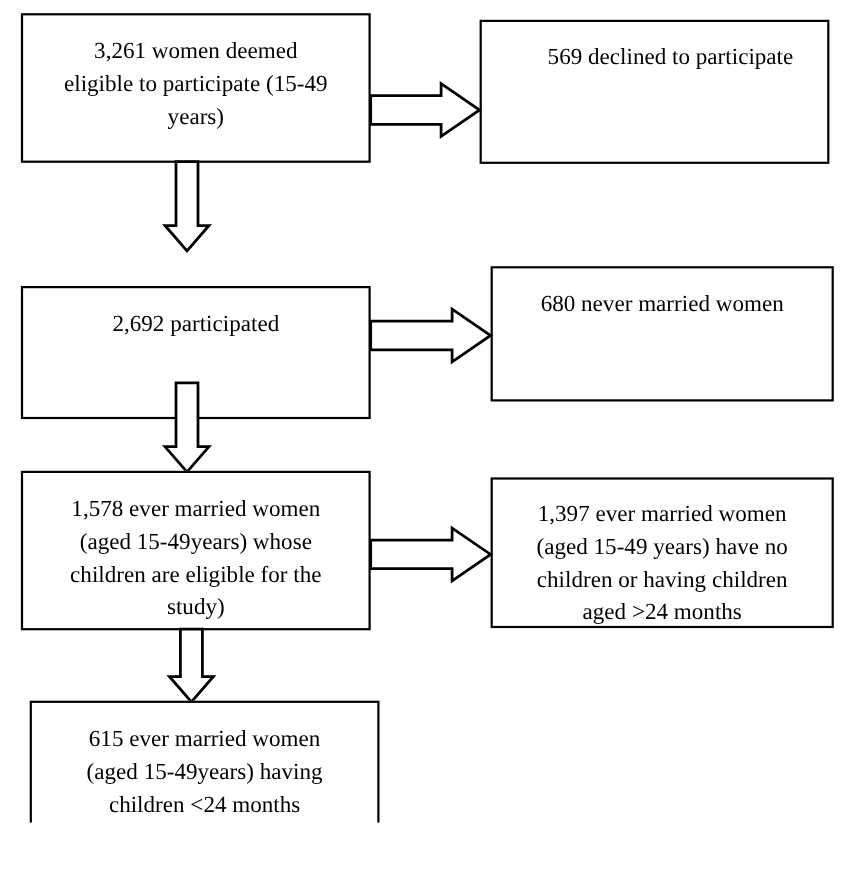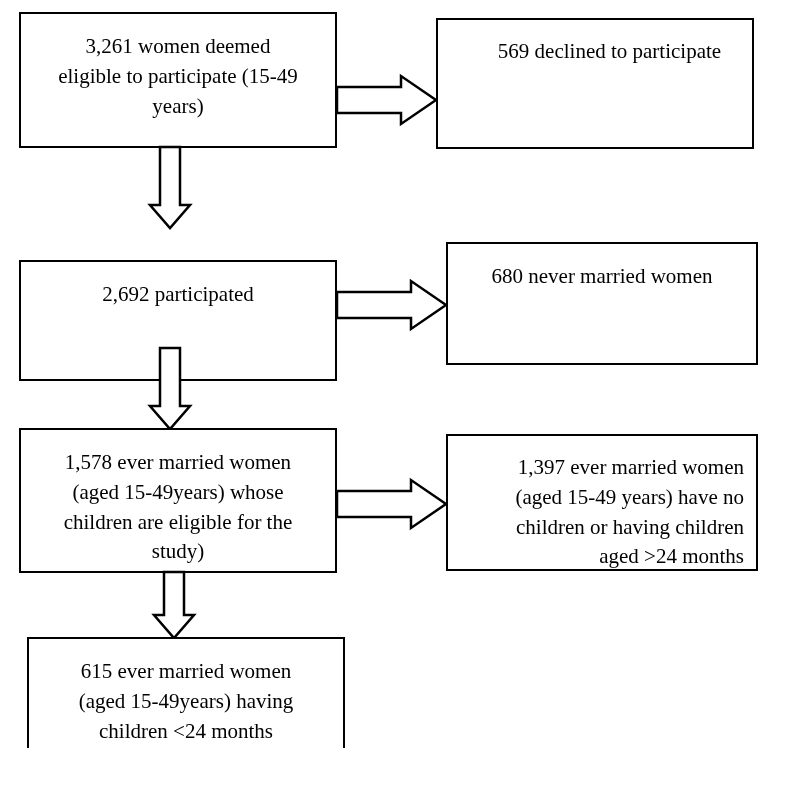--- a/index.html
+++ b/index.html
@@ -86,21 +86,21 @@
   </svg>
 
   <div class="node-box" style="left:19px; top:428px; width:318px; height:145px;">
     <div class="node-text" style="top:18px;">1,578 ever married women
 (aged 15-49years) whose
 children are eligible for the
 study)</div>
   </div>
 
   <div class="node-box" style="left:446px; top:434px; width:312px; height:137px;">
-    <div class="node-text" style="top:17px;text-align:right;">1,397 ever married women
+    <div class="node-text" style="top:17px;">1,397 ever married women
 (aged 15-49 years) have no
 children or having children
 aged &gt;24 months</div>
   </div>
 
   <svg class="arrow-svg" style="left:337px; top:478px; width:111px; height:52px;" viewBox="0 0 111 52">
     <polygon points="0,13 74,13 74,2 109,26 74,50 74,39 0,39"></polygon>
   </svg>
 
   <svg class="arrow-svg" style="left:152px; top:572px; width:44px; height:68px;" viewBox="0 0 44 68">

